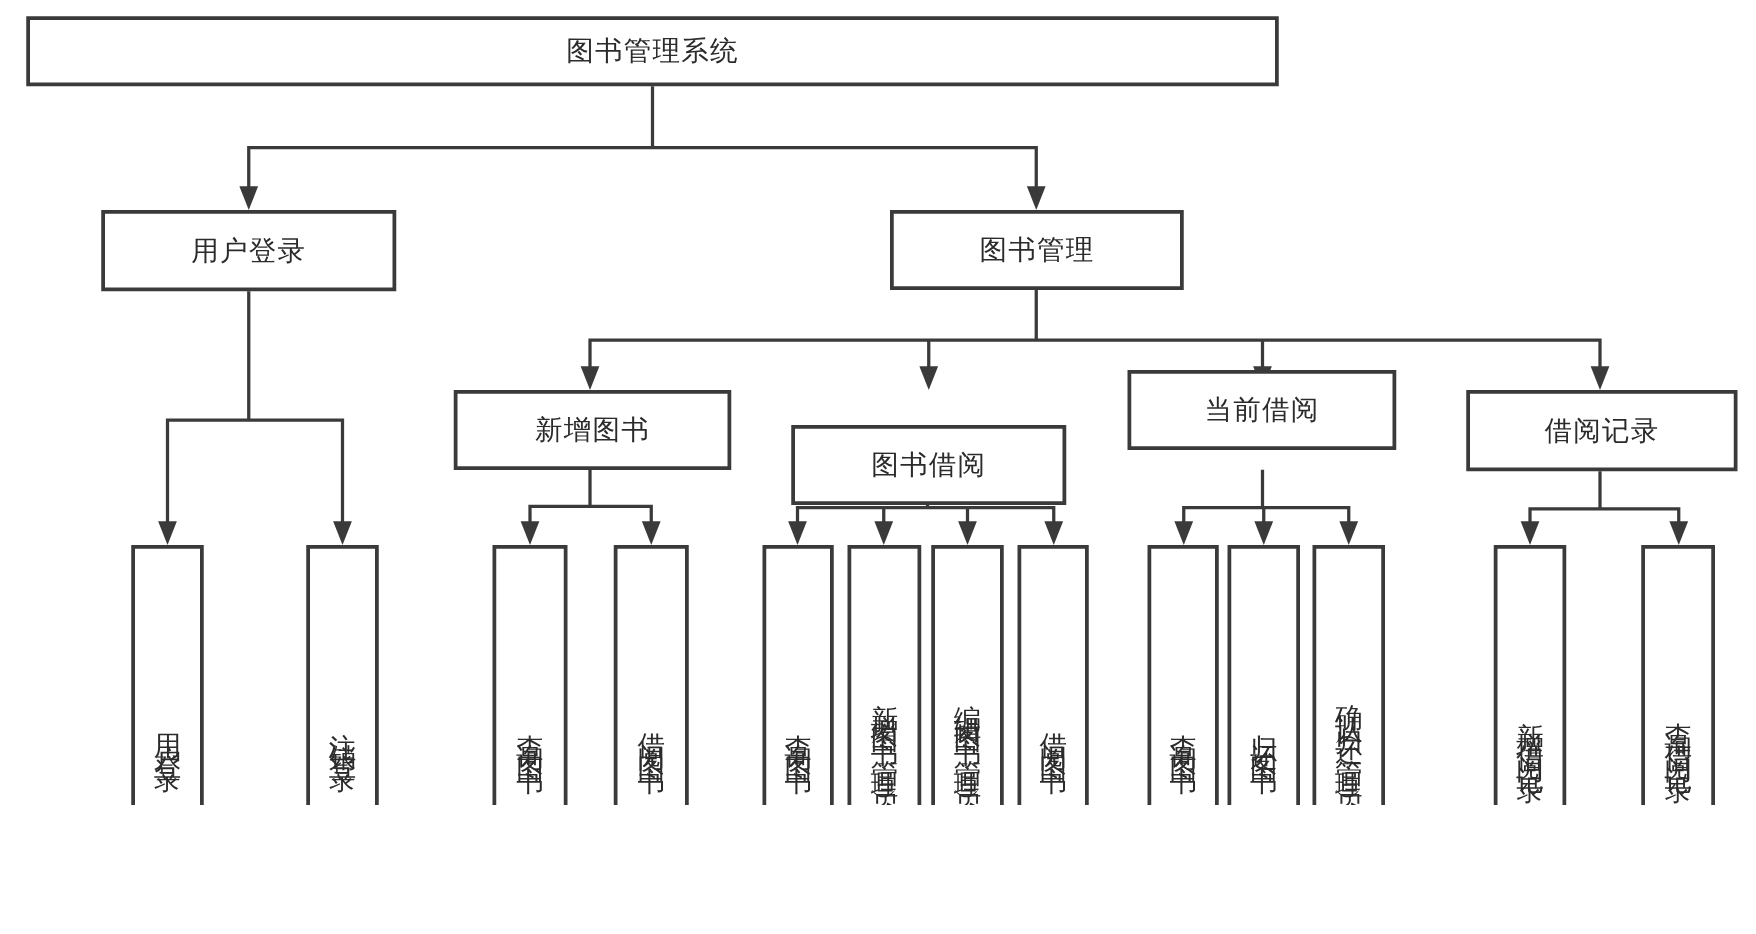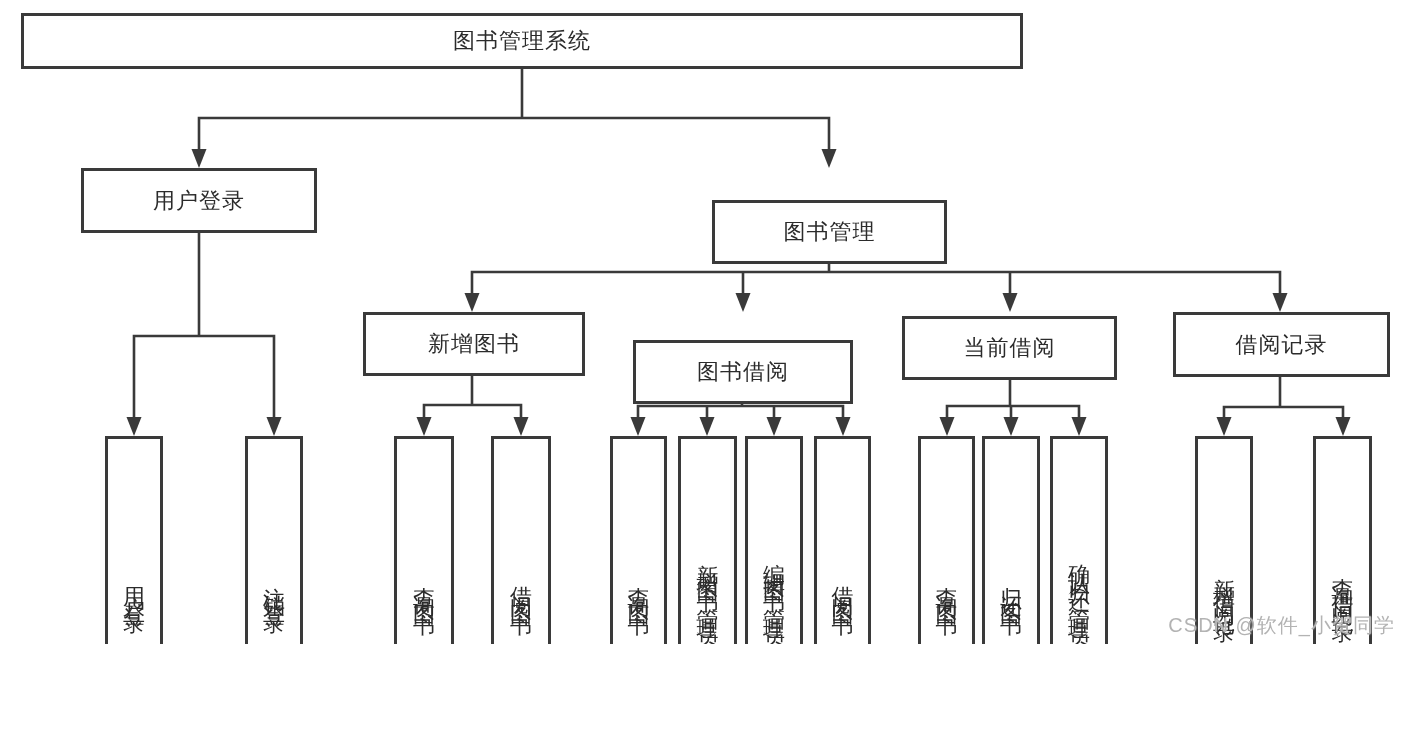--- a/index.html
+++ b/index.html
@@ -1,21 +1,21 @@
 <!DOCTYPE html>
 <html><head>
 <meta charset="utf-8">
 <style>
   html, body { margin: 0; padding: 0; background: #ffffff; }
   #canvas {
     position: relative;
     width: 1405px;
     height: 644px;
     background: var(--bg-color, #ffffff);
-    font-family: Liberation Sans, sans-serif;
+    font-family: Liberation Serif, serif;
     overflow: hidden;
   }
   #connectors {
     position: absolute;
     left: 0; top: 0;
     width: 1405px; height: 747px;
     z-index: 1;
   }
   #connectors path { stroke: var(--line-color, #3a3a3a); stroke-width: 2.6; fill: none; stroke-linecap: square; }
   #connectors polygon.arrowhead { fill: var(--line-color, #3a3a3a); stroke: none; }
@@ -81,39 +81,38 @@
       <polygon class="arrowhead" points="939.5,417 954.5,417 947,436"></polygon>
       <polygon class="arrowhead" points="1003.5,417 1018.5,417 1011,436"></polygon>
       <polygon class="arrowhead" points="1071.5,417 1086.5,417 1079,436"></polygon>
       <polygon class="arrowhead" points="1216.5,417 1231.5,417 1224,436"></polygon>
       <polygon class="arrowhead" points="1335.5,417 1350.5,417 1343,436"></polygon>
     </svg>
 
   <div class="node hnode" style="left:21px; top:13px; width:1002px; height:56px;">图书管理系统</div>
 
   <div class="node hnode" style="left:81px; top:168px; width:236px; height:65px;">用户登录</div>
-  <div class="node hnode" style="left:712px; top:168px; width:235px; height:64px;margin-top:32px;">图书管理</div>
+  <div class="node hnode" style="left:712px; top:168px; width:235px; height:64px;">图书管理</div>
 
   <div class="node hnode" style="left:363px; top:312px; width:222px; height:64px;">新增图书</div>
   <div class="node hnode" style="left:633px; top:312px; width:220px; height:64px;margin-top:28px;">图书借阅</div>
-  <div class="node hnode" style="left:902px; top:316px; width:215px; height:64px;">当前借阅</div>
+  <div class="node hnode" style="left:902px; top:296px; width:215px; height:64px;">当前借阅</div>
   <div class="node hnode" style="left:1173px; top:312px; width:217px; height:65px;">借阅记录</div>
 
   <div class="node vnode" style="left:105px; top:436px; width:58px; height:301px;">用户登录</div>
   <div class="node vnode" style="left:245px; top:436px; width:58px; height:301px;">注销登录</div>
 
   <div class="node vnode" style="left:394px; top:436px; width:60px; height:301px;">查询图书</div>
   <div class="node vnode" style="left:491px; top:436px; width:60px; height:301px;">借阅图书</div>
 
   <div class="node vnode" style="left:610px; top:436px; width:57px; height:301px;">查询图书</div>
   <div class="node vnode" style="left:678px; top:436px; width:59px; height:301px;">新增图书（管理员）</div>
   <div class="node vnode" style="left:745px; top:436px; width:58px; height:301px;">编辑图书（管理员）</div>
   <div class="node vnode" style="left:814px; top:436px; width:57px; height:301px;">借阅图书</div>
 
   <div class="node vnode" style="left:918px; top:436px; width:57px; height:301px;">查询图书</div>
   <div class="node vnode" style="left:982px; top:436px; width:58px; height:301px;">归还图书</div>
   <div class="node vnode" style="left:1050px; top:436px; width:58px; height:301px;">确认归还（管理员）</div>
 
   <div class="node vnode" style="left:1195px; top:436px; width:58px; height:301px;">新增借阅记录</div>
   <div class="node vnode" style="left:1313px; top:436px; width:59px; height:301px;">查询借阅记录</div>
 
-  <div id="watermark">CSDN @软件_小贺同学</div>
 </div>
 
 </body></html>

